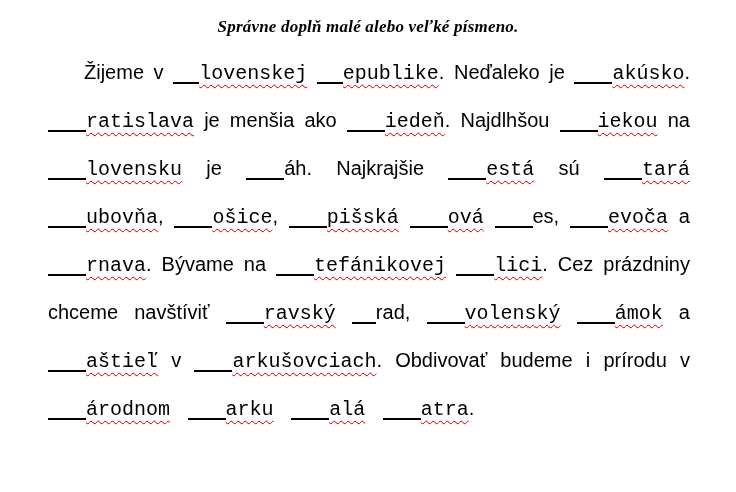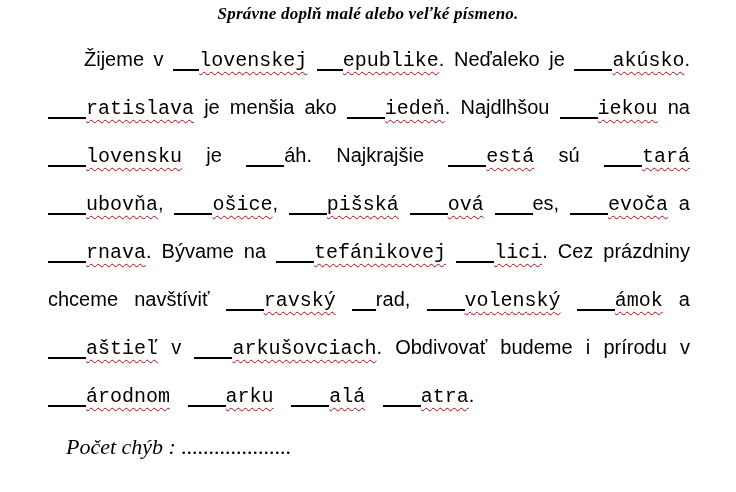--- a/index.html
+++ b/index.html
@@ -7,21 +7,21 @@
     width: 736px; height: 492px;
     background: #ffffff;
     font-family: "Liberation Sans", sans-serif;
     color: #000000;
     overflow: hidden;
   }
   .page { width: 736px; height: 492px; position: relative; }
 
   .title {
     margin: 0;
-    padding-top: 3px;
+    padding-top: 16px;
     text-align: center;
     font-family: "Liberation Serif", serif;
     font-style: italic;
     font-weight: bold;
     font-size: 17px;
     line-height: 22px;
     letter-spacing: 0.2px;
   }
 
   .exercise {
@@ -73,14 +73,13 @@
       <div class="line just" style="text-indent: 36px;"><span class="txt">Žijeme v </span><span class="blank" style="width: 26px; border-bottom-color: rgb(0, 0, 0);"></span><span class="squiggle" style="text-decoration-color: rgb(192, 0, 0);">lovenskej</span><span class="txt"> </span><span class="blank" style="width: 26px; border-bottom-color: rgb(0, 0, 0);"></span><span class="squiggle" style="text-decoration-color: rgb(192, 0, 0);">epublike</span><span class="txt">. Neďaleko je </span><span class="blank" style="width: 38px; border-bottom-color: rgb(0, 0, 0);"></span><span class="squiggle" style="text-decoration-color: rgb(192, 0, 0);">akúsko</span><span class="txt">.</span></div>
       <div class="line just"><span class="blank" style="width: 38px; border-bottom-color: rgb(0, 0, 0);"></span><span class="squiggle" style="text-decoration-color: rgb(192, 0, 0);">ratislava</span><span class="txt"> je menšia ako </span><span class="blank" style="width: 38px; border-bottom-color: rgb(0, 0, 0);"></span><span class="squiggle" style="text-decoration-color: rgb(192, 0, 0);">iedeň</span><span class="txt">. Najdlhšou </span><span class="blank" style="width: 38px; border-bottom-color: rgb(0, 0, 0);"></span><span class="squiggle" style="text-decoration-color: rgb(192, 0, 0);">iekou</span><span class="txt"> na</span></div>
       <div class="line just"><span class="blank" style="width: 38px; border-bottom-color: rgb(0, 0, 0);"></span><span class="squiggle" style="text-decoration-color: rgb(192, 0, 0);">lovensku</span><span class="txt"> je </span><span class="blank" style="width: 38px; border-bottom-color: rgb(0, 0, 0);"></span><span class="txt">áh. Najkrajšie </span><span class="blank" style="width: 38px; border-bottom-color: rgb(0, 0, 0);"></span><span class="squiggle" style="text-decoration-color: rgb(192, 0, 0);">está</span><span class="txt"> sú </span><span class="blank" style="width: 38px; border-bottom-color: rgb(0, 0, 0);"></span><span class="squiggle" style="text-decoration-color: rgb(192, 0, 0);">tará</span></div>
       <div class="line just"><span class="blank" style="width: 38px; border-bottom-color: rgb(0, 0, 0);"></span><span class="squiggle" style="text-decoration-color: rgb(192, 0, 0);">ubovňa</span><span class="txt">, </span><span class="blank" style="width: 38px; border-bottom-color: rgb(0, 0, 0);"></span><span class="squiggle" style="text-decoration-color: rgb(192, 0, 0);">ošice</span><span class="txt">, </span><span class="blank" style="width: 38px; border-bottom-color: rgb(0, 0, 0);"></span><span class="squiggle" style="text-decoration-color: rgb(192, 0, 0);">pišská</span><span class="txt"> </span><span class="blank" style="width: 38px; border-bottom-color: rgb(0, 0, 0);"></span><span class="squiggle" style="text-decoration-color: rgb(192, 0, 0);">ová</span><span class="txt"> </span><span class="blank" style="width: 38px; border-bottom-color: rgb(0, 0, 0);"></span><span class="txt">es, </span><span class="blank" style="width: 38px; border-bottom-color: rgb(0, 0, 0);"></span><span class="squiggle" style="text-decoration-color: rgb(192, 0, 0);">evoča</span><span class="txt"> a</span></div>
       <div class="line just"><span class="blank" style="width: 38px; border-bottom-color: rgb(0, 0, 0);"></span><span class="squiggle" style="text-decoration-color: rgb(192, 0, 0);">rnava</span><span class="txt">. Bývame na </span><span class="blank" style="width: 38px; border-bottom-color: rgb(0, 0, 0);"></span><span class="squiggle" style="text-decoration-color: rgb(192, 0, 0);">tefánikovej</span><span class="txt"> </span><span class="blank" style="width: 38px; border-bottom-color: rgb(0, 0, 0);"></span><span class="squiggle" style="text-decoration-color: rgb(192, 0, 0);">lici</span><span class="txt">. Cez prázdniny</span></div>
       <div class="line just"><span class="txt">chceme navštíviť </span><span class="blank" style="width: 38px; border-bottom-color: rgb(0, 0, 0);"></span><span class="squiggle" style="text-decoration-color: rgb(192, 0, 0);">ravský</span><span class="txt"> </span><span class="blank" style="width: 24px; border-bottom-color: rgb(0, 0, 0);"></span><span class="txt">rad, </span><span class="blank" style="width: 38px; border-bottom-color: rgb(0, 0, 0);"></span><span class="squiggle" style="text-decoration-color: rgb(192, 0, 0);">volenský</span><span class="txt"> </span><span class="blank" style="width: 38px; border-bottom-color: rgb(0, 0, 0);"></span><span class="squiggle" style="text-decoration-color: rgb(192, 0, 0);">ámok</span><span class="txt"> a</span></div>
       <div class="line just"><span class="blank" style="width: 38px; border-bottom-color: rgb(0, 0, 0);"></span><span class="squiggle" style="text-decoration-color: rgb(192, 0, 0);">aštieľ</span><span class="txt"> v </span><span class="blank" style="width: 38px; border-bottom-color: rgb(0, 0, 0);"></span><span class="squiggle" style="text-decoration-color: rgb(192, 0, 0);">arkušovciach</span><span class="txt">. Obdivovať budeme i prírodu v</span></div>
       <div class="line wide-gaps"><span class="blank" style="width: 38px; border-bottom-color: rgb(0, 0, 0);"></span><span class="squiggle" style="text-decoration-color: rgb(192, 0, 0);">árodnom</span><span class="txt"> </span><span class="blank" style="width: 38px; border-bottom-color: rgb(0, 0, 0);"></span><span class="squiggle" style="text-decoration-color: rgb(192, 0, 0);">arku</span><span class="txt"> </span><span class="blank" style="width: 38px; border-bottom-color: rgb(0, 0, 0);"></span><span class="squiggle" style="text-decoration-color: rgb(192, 0, 0);">alá</span><span class="txt"> </span><span class="blank" style="width: 38px; border-bottom-color: rgb(0, 0, 0);"></span><span class="squiggle" style="text-decoration-color: rgb(192, 0, 0);">atra</span><span class="txt">.</span></div>
     </div>
 
-  <p class="footer">Počet chýb : ....................</p>
 </div>
 
 </body></html>

